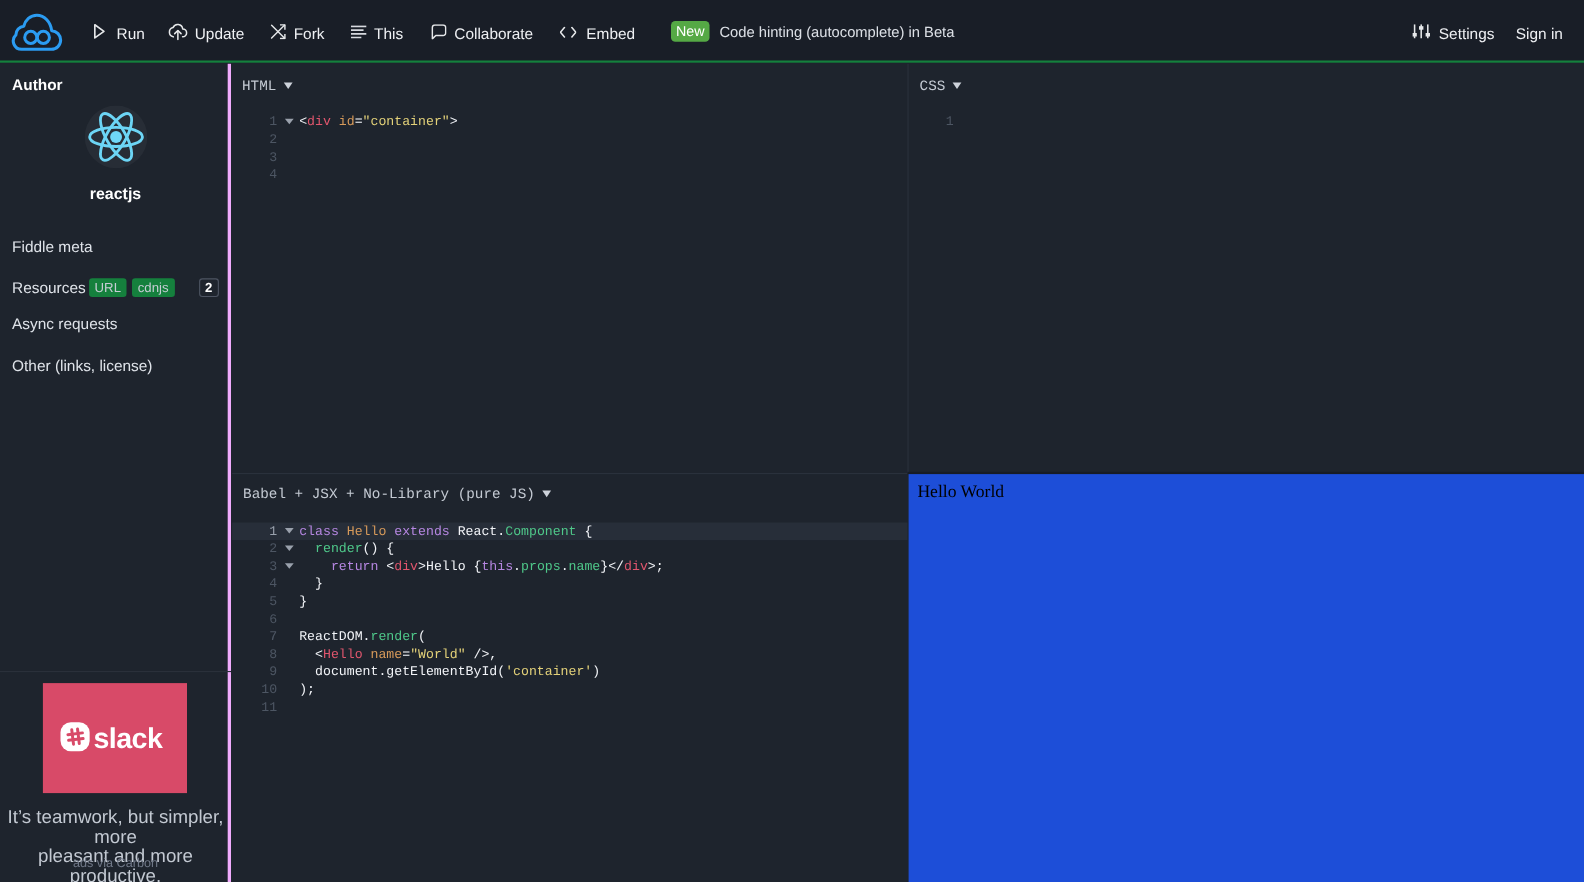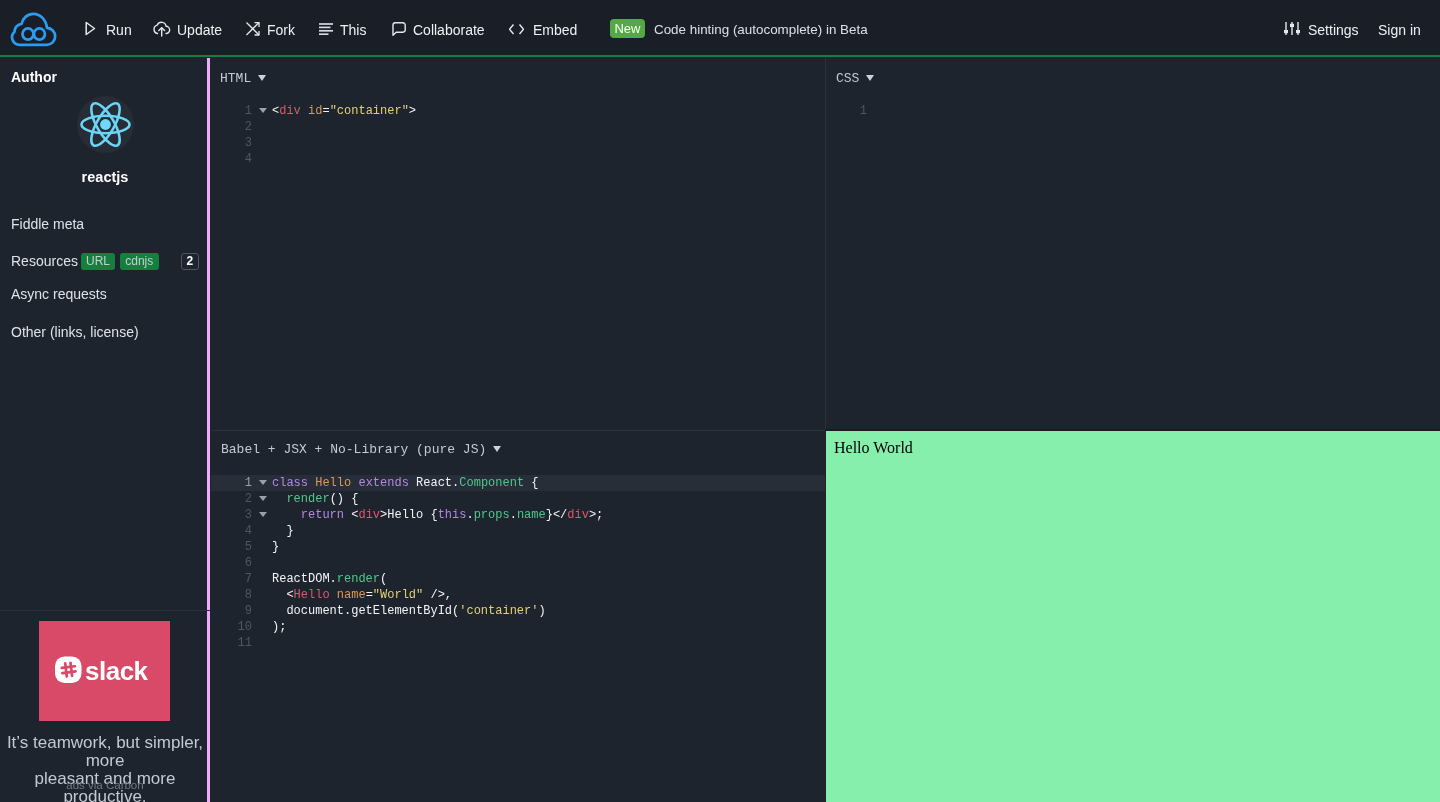--- a/index.html
+++ b/index.html
@@ -14,21 +14,21 @@
   .phead { position:absolute; font-size:13px; color:#c4cad3;font-family:Liberation Mono, monospace; }
   .tri { display:inline-block; width:0; height:0; border-left:4.5px solid transparent; border-right:4.5px solid transparent; border-top:6px solid #cdd2da; vertical-align:middle; margin-left:7px; margin-bottom:2px; }
   .code { position:absolute; font-family:"Liberation Mono", monospace; font-size:12px; line-height:16px; white-space:pre; color:#f2f4f8; }
   .gut { position:absolute; font-family:"Liberation Mono", monospace; font-size:12px; line-height:16px; white-space:pre; color:#4d5663; text-align:right; }
   .farr { position:absolute; width:0; height:0; border-left:4px solid transparent; border-right:4px solid transparent; border-top:5px solid #9aa1ac; }
   .t-red { color:#e0566d; } .t-org { color:#d79a5a; } .t-yel { color:#e3d179; }
   .t-com { color:#5d7488; } .t-pur { color:#b687e2; } .t-grn { color:#4fc88a; }
   #vdiv { position:absolute; left:825px; top:58px; width:1px; height:372px; background:#2a313c; }
   #hdiv { position:absolute; left:211px; top:430px; width:614px; height:1px; background:#2a313c; }
   #hdiv2 { position:absolute; left:825px; top:429px; width:615px; height:2px; background:#171c26; }
-  #result { position:absolute; left:826px; top:431px; width:614px; height:371px; background:#86efac; }
+  #result { position:absolute; left:826px; top:431px; width:614px; height:371px; background:#1d4ed8; }
   #result div { position:absolute; left:8px; top:8px; font-family:"Liberation Serif", serif; font-size:16px; color:#000; }
 </style>
 </head>
 <body>
 
 <div id="nav">
 
   <svg class="abs" style="left:10px;top:11px;" width="48" height="36" viewBox="0 0 47 35">
     <g fill="none" stroke="#2b9cf2" stroke-width="2.7" stroke-linecap="round" stroke-linejoin="round">
       <path d="M9.5,33 L36,33 A8.2,8.2 0 0 0 44.2,24.8 A8.4,8.4 0 0 0 36.2,16.4 C35.4,8.7 29.8,2.6 23,2.6 C17.2,2.6 12.6,6.8 11.4,12.4 A7.7,7.7 0 0 0 4.4,20.2 A7.4,7.4 0 0 0 9.5,33 Z"></path>

